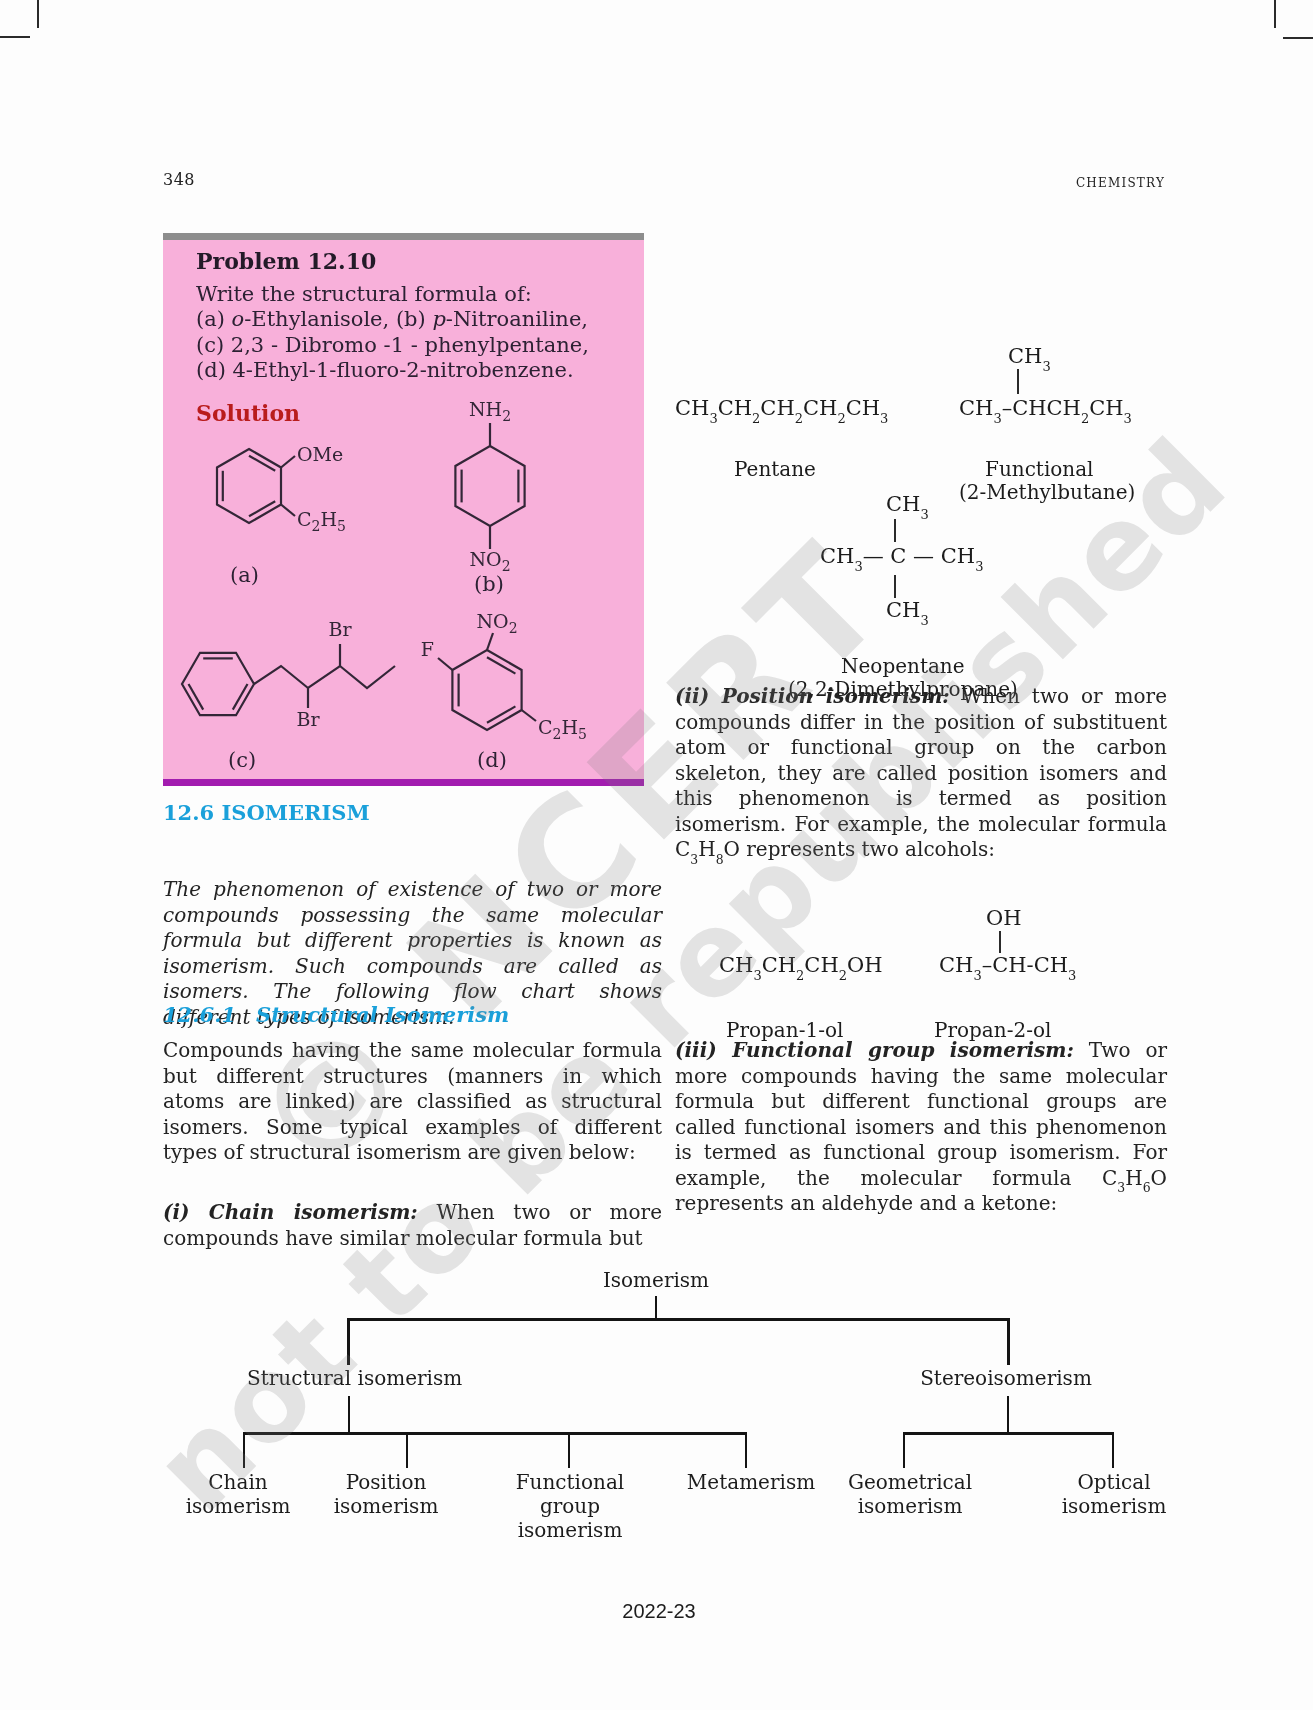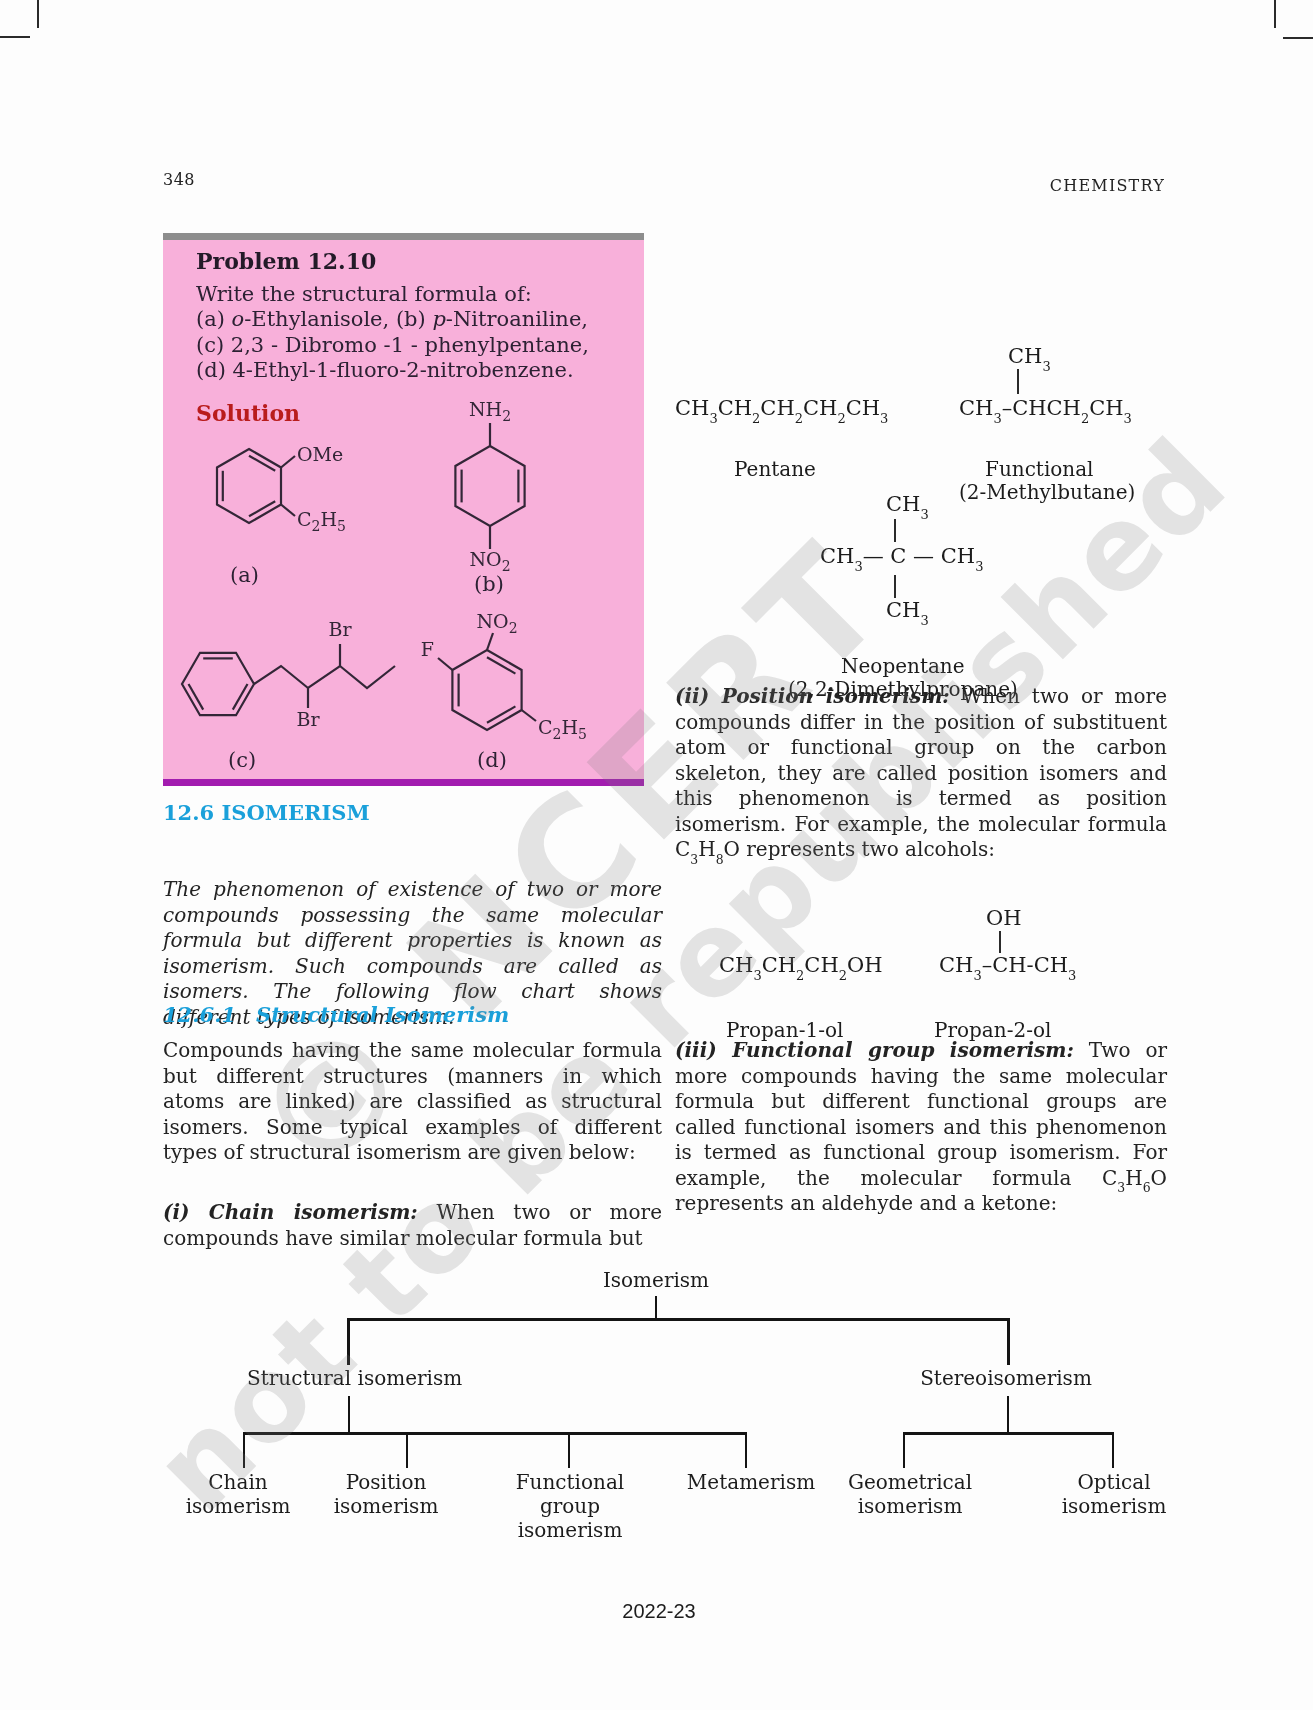--- a/index.html
+++ b/index.html
@@ -4,21 +4,21 @@
 <style>
   html,body{margin:0;padding:0;background:#ffffff;}
   #page{
     position:relative;width:1313px;height:1710px;background:#fdfdfd;
     font-family:"DejaVu Serif", serif;color:#232323;overflow:hidden;
   }
   
   .cropmark{position:absolute;background:#2a2a2a;}
   
   .pagenum{position:absolute;left:163px;top:170px;font-size:16px;letter-spacing:.5px;}
-  .runhead{position:absolute;right:148px;top:176px;font-size:16px;letter-spacing:1.2px;}
+  .runhead{position:absolute;right:148px;top:176px;font-size:12px;letter-spacing:1.2px;}
   
   .wm{
     position:absolute;white-space:nowrap;font-family:"DejaVu Sans",sans-serif;
     font-weight:700;color:rgba(125,125,125,0.20);pointer-events:none;z-index:6;
     transform:translate(-50%,-50%) rotate(-45deg);
   }
   .wm1{left:570px;top:860px;font-size:150px;letter-spacing:10px;}
   .wm2{left:690px;top:975px;font-size:116px;letter-spacing:2px;}
   
   .problem-box{

